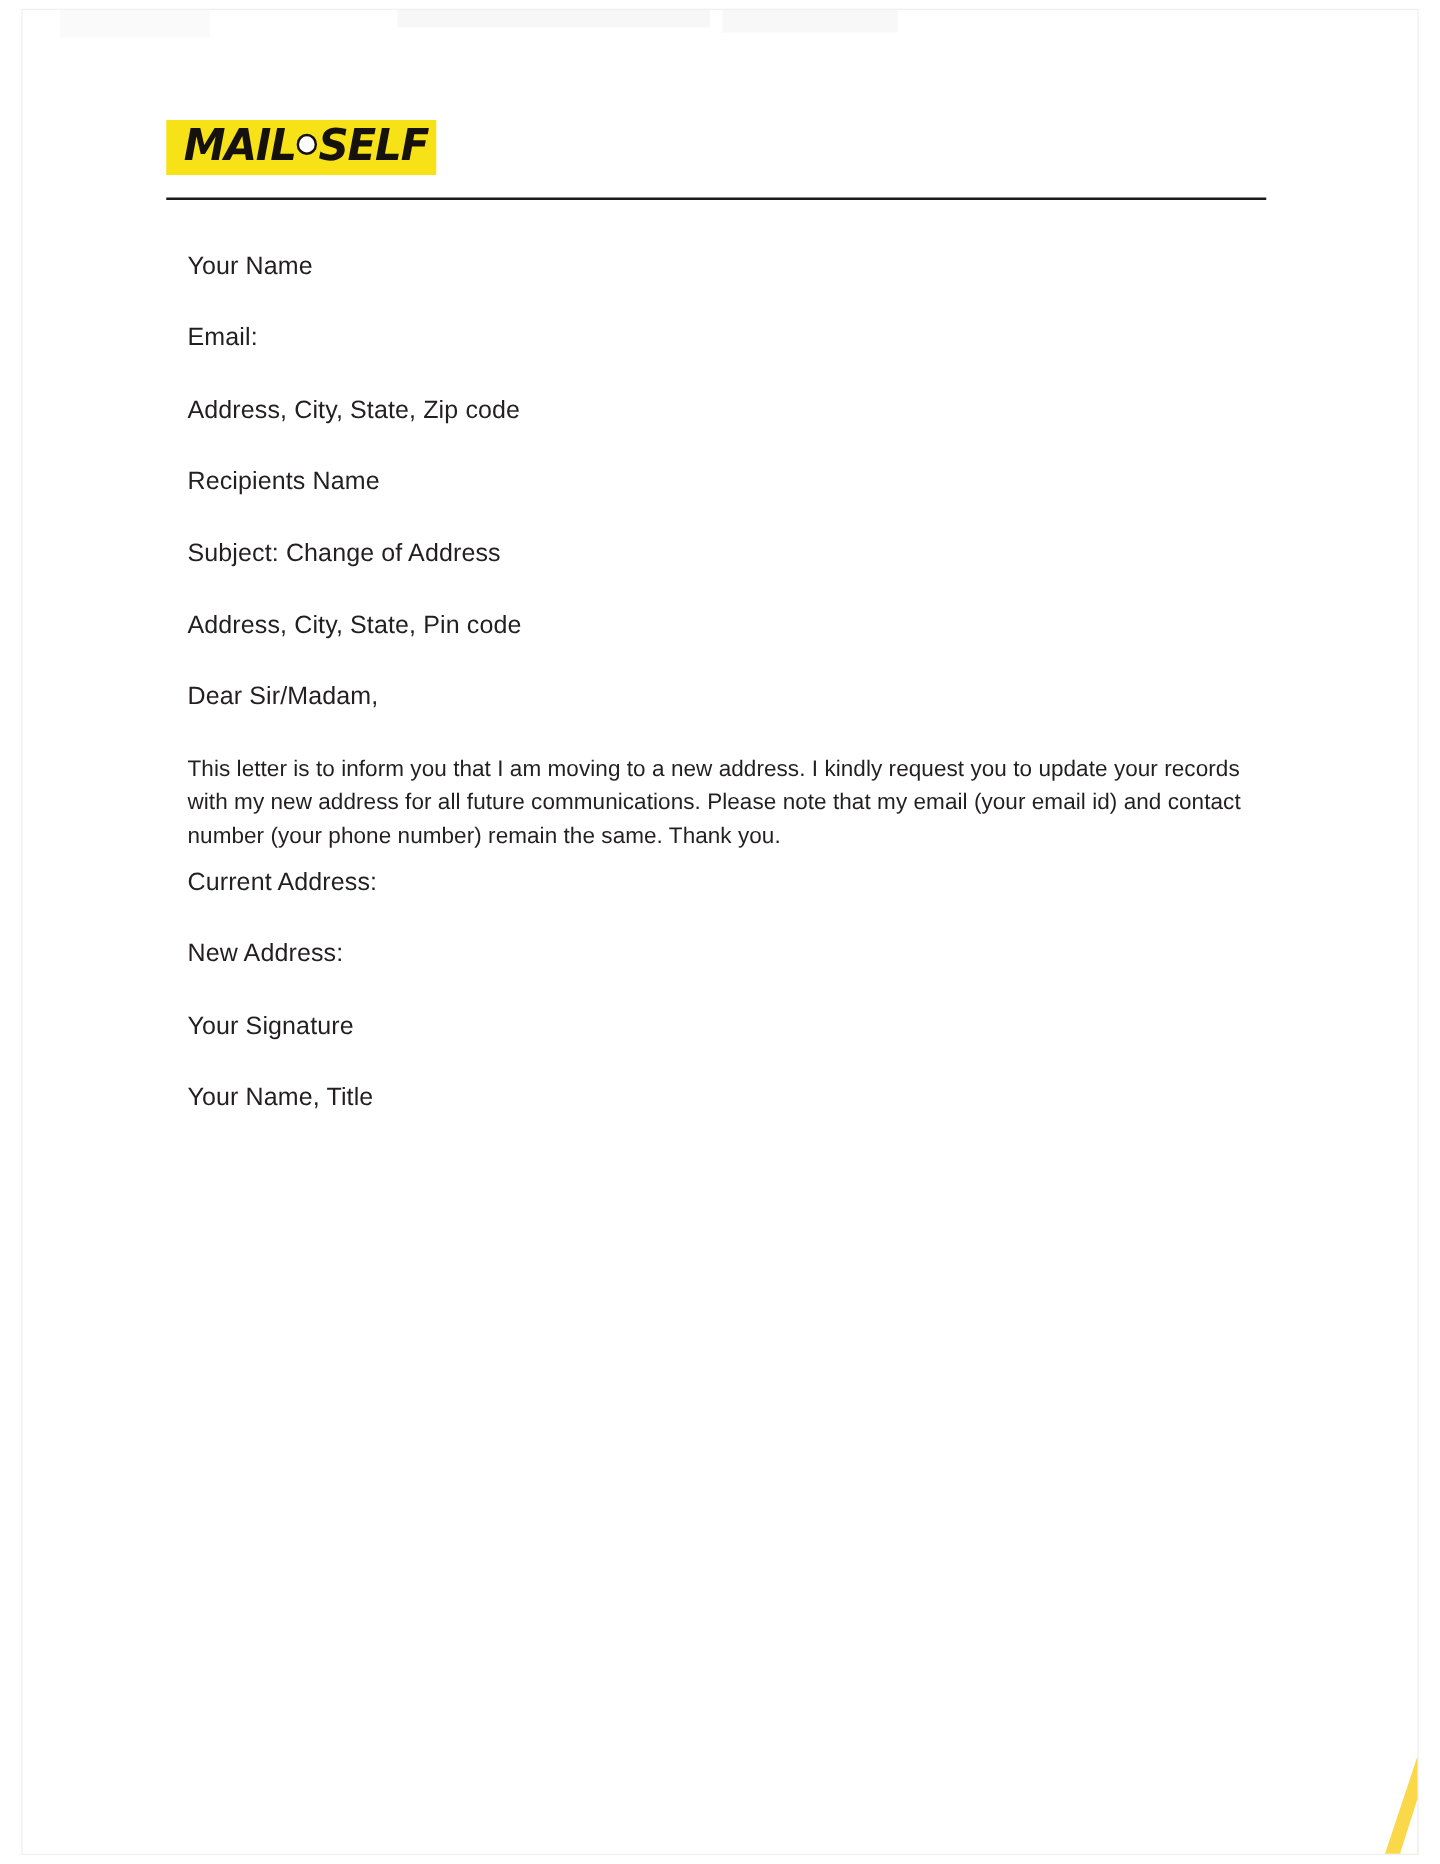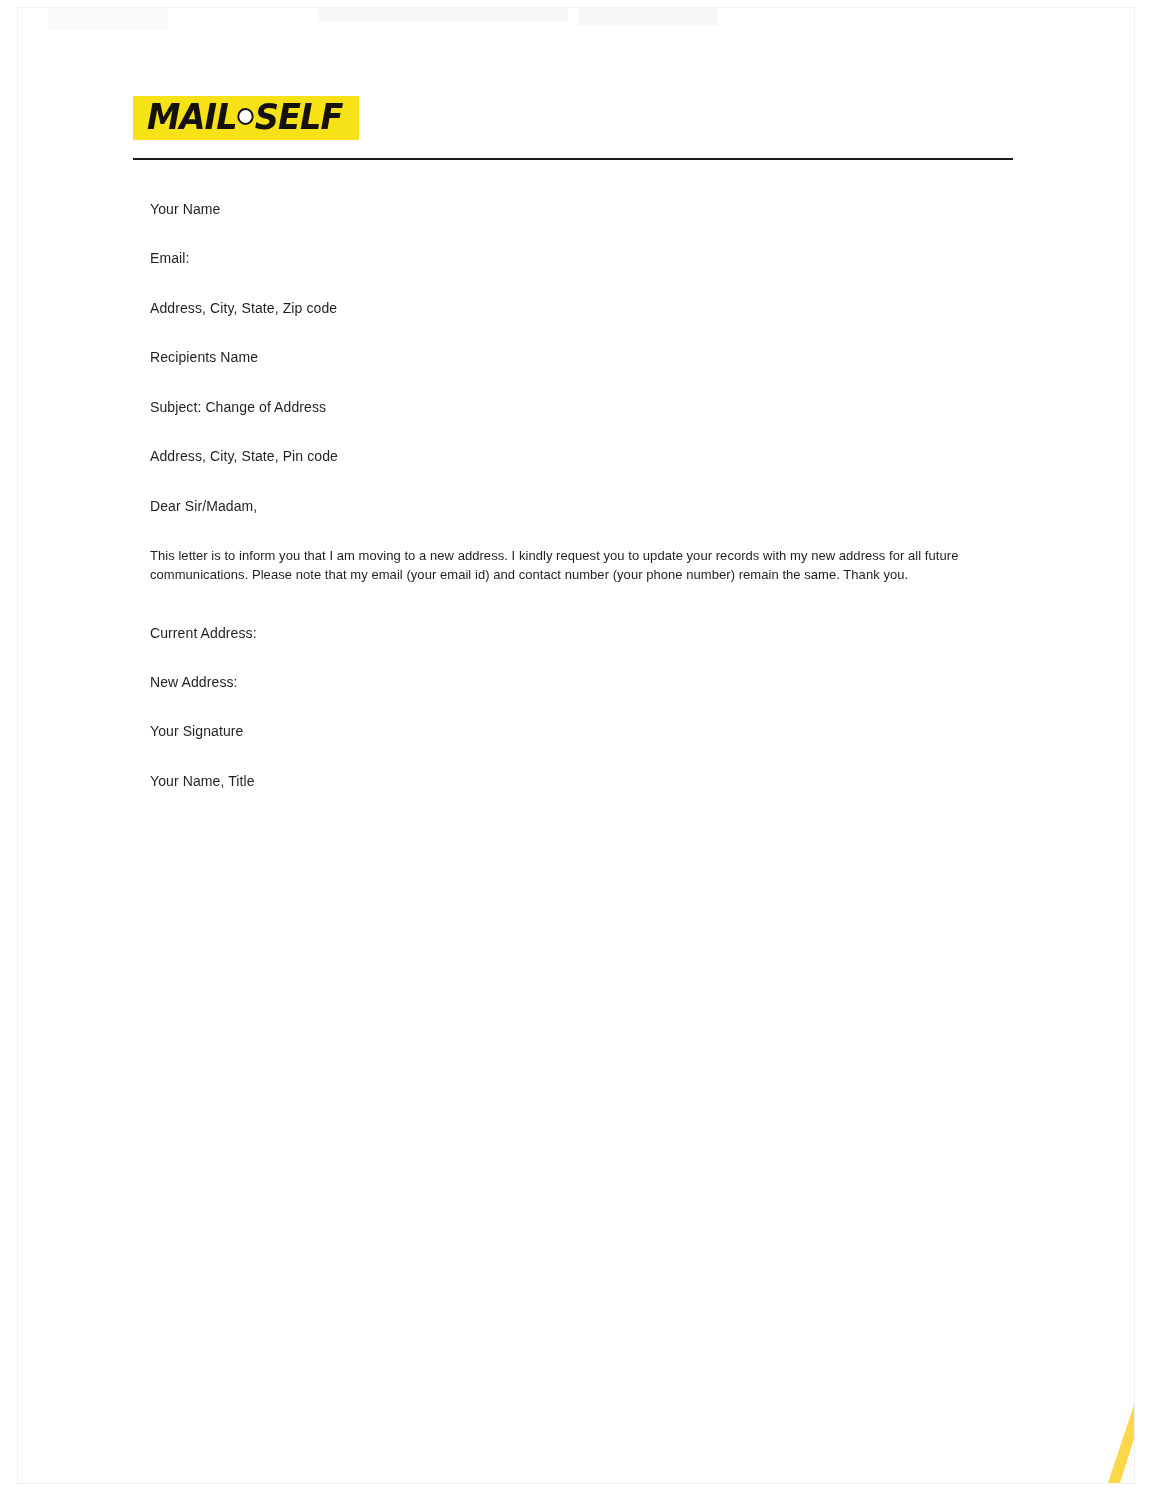--- a/index.html
+++ b/index.html
@@ -59,21 +59,21 @@
   
   .letterhead {
     position: absolute;
     left: 115px;
     top: 88px;
     width: 880px;
   }
   .logo {
     display: inline-block;
     background: #f7e117;
-    padding: 4px 12px 5px 10px;
+    padding: 4px 2px 5px 10px;
     line-height: 1;
   }
   .logo-text {
     font-family: "DejaVu Sans", sans-serif;
     font-weight: bold;
     font-style: italic;
     font-size: 35px;
     letter-spacing: -1px;
     color: #15110c;
     white-space: nowrap;
@@ -99,31 +99,31 @@
   }
 
   
   .letter {
     position: absolute;
     left: 132px;
     top: 192px;
     width: 852px;
   }
   .line {
-    font-size: 14px;
+    font-size: 20px;
     line-height: 1.32;
     color: #231f20;
     margin: 0 0 31px 0;
     letter-spacing: 0.1px;
   }
   .para {
-    font-size: 13px;
+    font-size: 18px;
     line-height: 1.47;
     color: #231f20;
-    margin: 0 0 39px 0;
+    margin: 0 0 12px 0;
     width: 852px;
     letter-spacing: 0.05px;
   }
 </style>
 </head>
 <body>
 
 <div class="page">
 
   <div class="scan-artifact artifact-1"></div>

